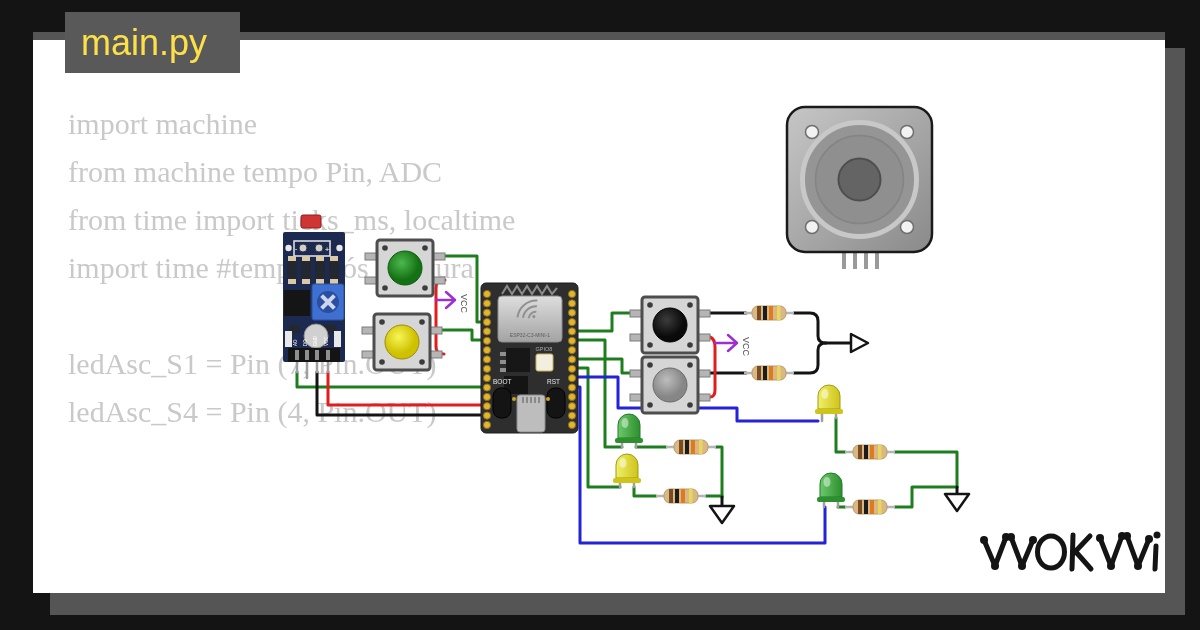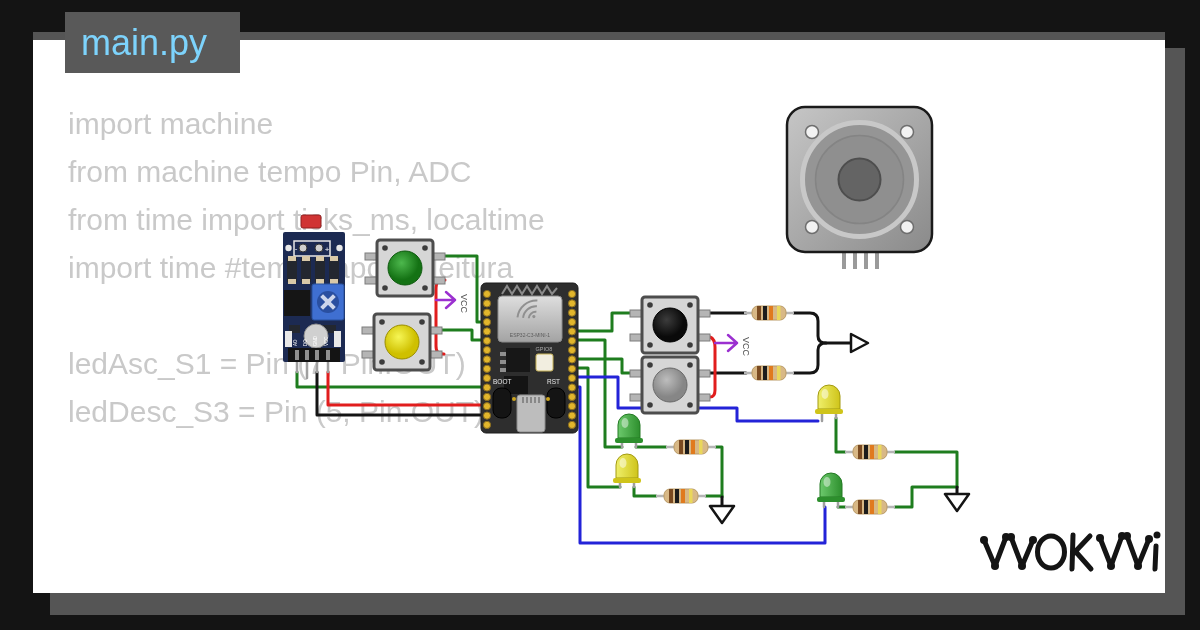--- a/index.html
+++ b/index.html
@@ -2,24 +2,24 @@
 <html><head>
 <meta charset="utf-8">
 <style>
   html,body{margin:0;padding:0;background:#141414;}
   .stage{position:relative;width:1200px;height:630px;overflow:hidden;background:#141414;
          font-family:"Liberation Sans",sans-serif;}
   .shadow{position:absolute;left:50px;top:48px;width:1135px;height:567px;background:#555555;}
   .card{position:absolute;left:33px;top:32px;width:1132px;height:553px;background:#ffffff;
         border-top:8px solid #555555;}
   .title-box{position:absolute;left:65px;top:12px;width:175px;height:61px;background:#595959;
-             color:#7dd3fc;font-size:36px;line-height:61px;padding-left:16px;box-sizing:border-box;
+             color:#fde047;font-size:36px;line-height:61px;padding-left:16px;box-sizing:border-box;
              z-index:5;}
   .code{position:absolute;left:68px;top:100px;z-index:2;color:#c9c9c9;font-size:30px;}
-  .code .code-line{height:48px;line-height:48px;white-space:pre;}
+  .code .code-line{height:48px;line-height:48px;white-space:pre;font-family:Liberation Serif, serif;}
   svg.circuit{position:absolute;left:0;top:0;z-index:3;}
   .wire{fill:none;stroke-width:3;stroke-linejoin:round;stroke-linecap:round;}
   .wire.green{stroke:#1e7d1e;}
   .wire.red{stroke:#e11d1d;}
   .wire.blue{stroke:#2323d8;}
   .wire.black{stroke:#141414;}
   .lead{stroke:#9f9f9f;stroke-width:2.5;fill:none;stroke-linecap:round;}
   .rlead{stroke:#b5b5b5;stroke-width:2.5;fill:none;}
   .pins circle{fill:#e2b62c;stroke:#8a6d1f;stroke-width:1;}
   .gnd{fill:#ffffff;stroke:#141414;stroke-width:2.5;stroke-linejoin:round;}
@@ -35,21 +35,21 @@
   <div class="shadow"></div>
   <div class="card"></div>
 
   <div class="code">
     <div class="code-line">import machine</div>
     <div class="code-line">from machine tempo Pin, ADC</div>
     <div class="code-line">from time import ticks_ms, localtime</div>
     <div class="code-line">import time #tempo após a leitura</div>
     <div class="code-line"></div>
     <div class="code-line">ledAsc_S1 = Pin (7, Pin.OUT)</div>
-    <div class="code-line">ledDesc_S3 = Pin (5, Pin.OUT)</div>
+    <div class="code-line">ledAsc_S4 = Pin (4, Pin.OUT)</div>
   </div>
 
   <svg class="circuit" width="1200" height="630" viewBox="0 0 1200 630">
     <defs>
       <radialGradient id="capGreen" cx="40%" cy="35%">
           <stop offset="0%" stop-color="#4db84d"></stop>
           <stop offset="100%" stop-color="#147214"></stop>
         </radialGradient>
       <radialGradient id="capYellow" cx="40%" cy="35%">
           <stop offset="0%" stop-color="#f6f655"></stop>

